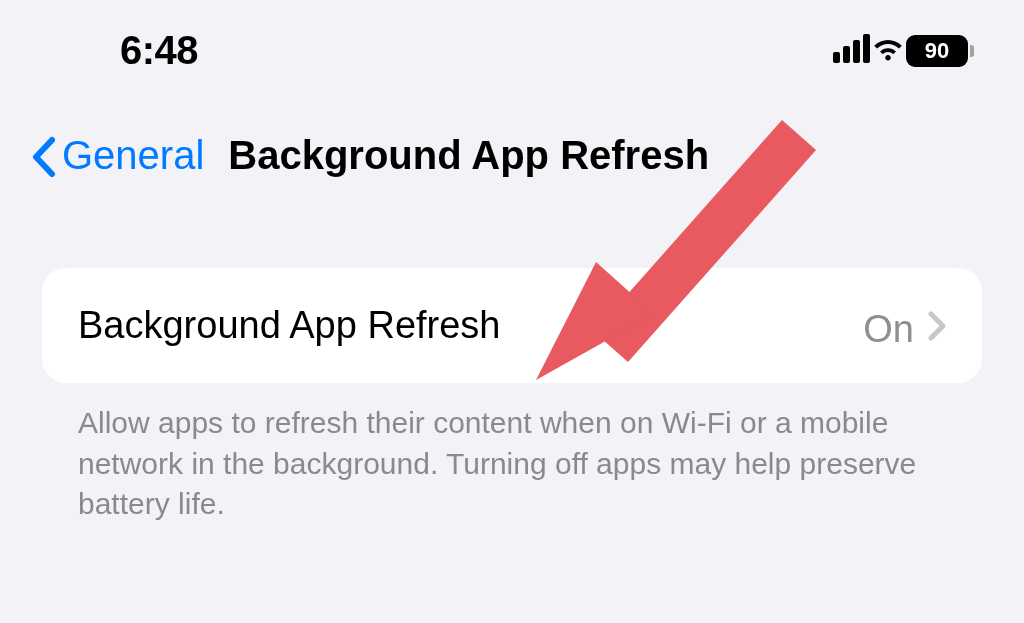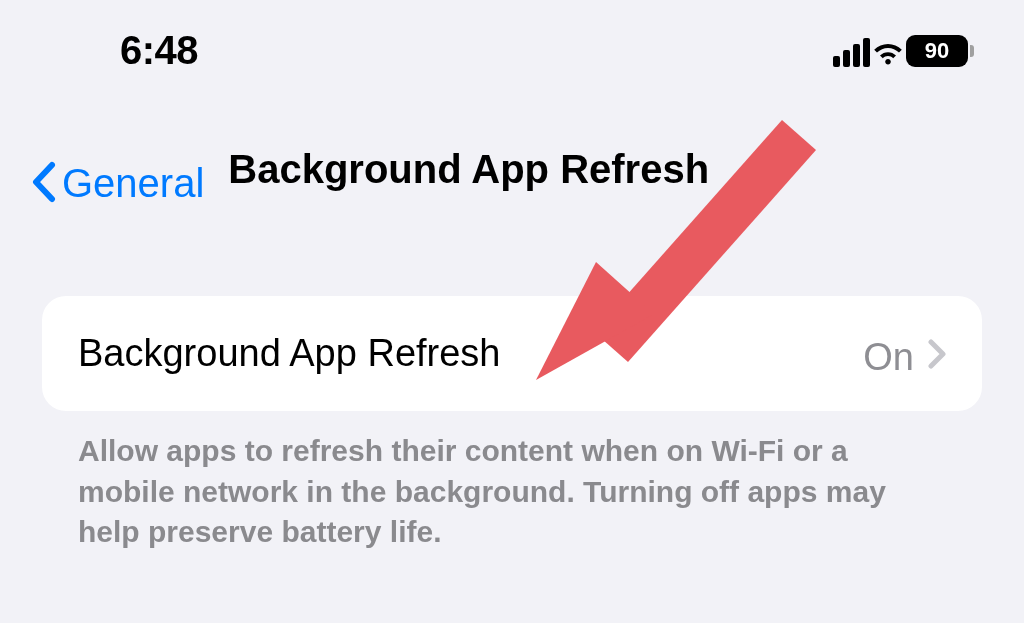--- a/index.html
+++ b/index.html
@@ -23,21 +23,21 @@
       padding: 28px 50px 20px 120px;
     }
     .status-time {
       font-size: 40px;
       font-weight: 700;
       color: #000;
       letter-spacing: -0.5px;
     }
     .status-right {
       display: flex;
-      align-items: flex-end;
+      align-items: flex-start;
       gap: 0;
     }
     .cellular-icon {
       display: flex;
       align-items: flex-end;
       gap: 3px;
       height: 28px;
     }
     .cellular-bar {
       width: 7px;
@@ -80,24 +80,23 @@
       margin-left: 2px;
     }
     .nav-bar {
       display: flex;
       align-items: center;
       padding: 40px 30px 30px 30px;
       gap: 8px;
     }
     .back-button {
       display: flex;
-      align-items: flex-start;
+      align-items: flex-end;
       gap: 4px;
       cursor: pointer;
-      margin-top: 28px;
     }
     .back-chevron {
       width: 28px;
       height: 42px;
     }
     .back-label {
       font-size: 40px;
       color: #007aff;
       font-weight: 400;
     }
@@ -137,21 +136,21 @@
     }
     .chevron-right {
       width: 18px;
       height: 30px;
     }
     .footer-text {
       padding: 20px 36px 0 36px;
       font-size: 30px;
       line-height: 1.35;
       color: #8a8a8e;
-      font-weight: 700;
+      font-weight: 400;
     }
     .annotation-arrow {
       position: absolute;
       left: 536px;
       top: 120px;
       width: 280px;
       height: 260px;
       pointer-events: none;
     }
   </style>

